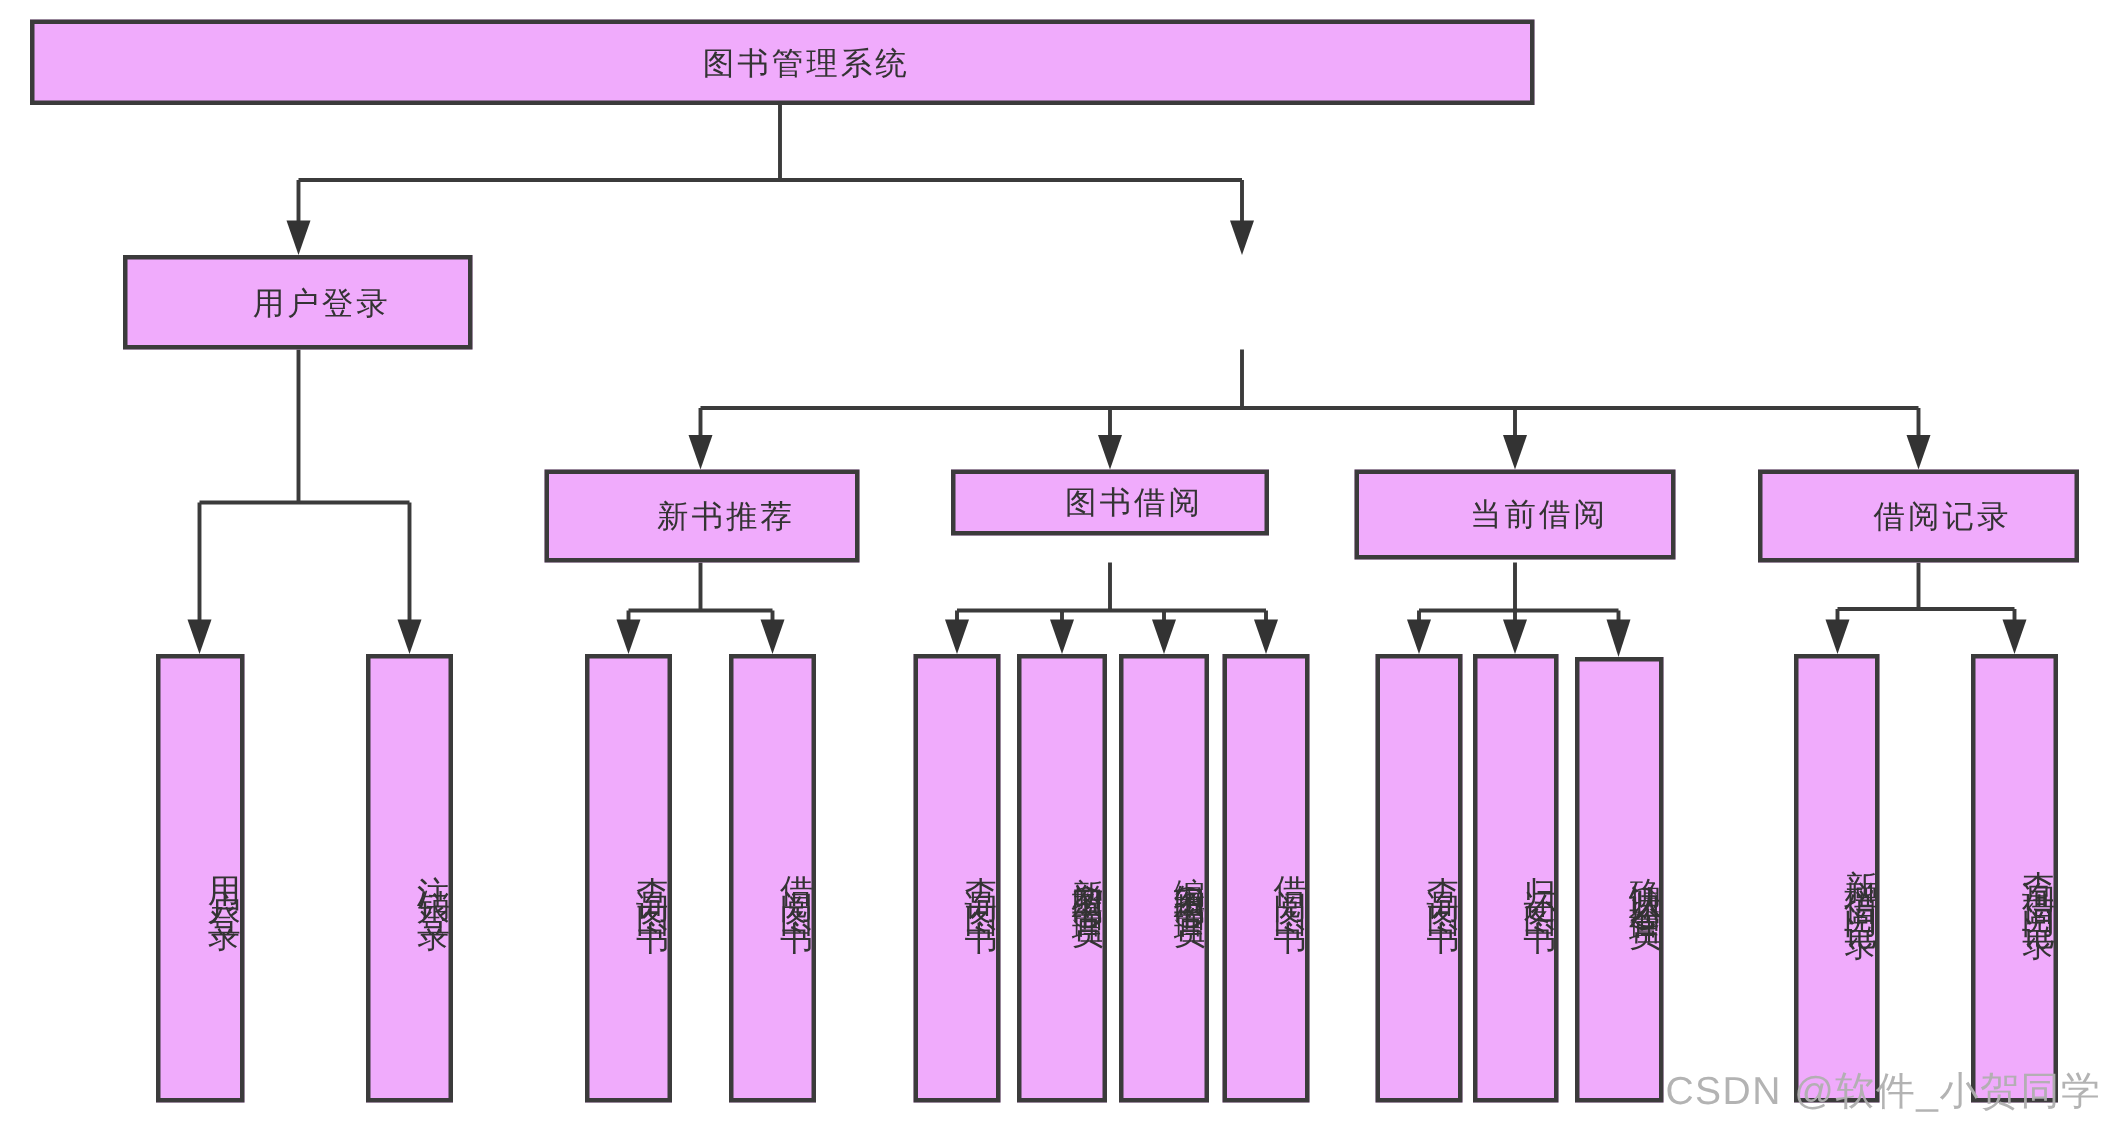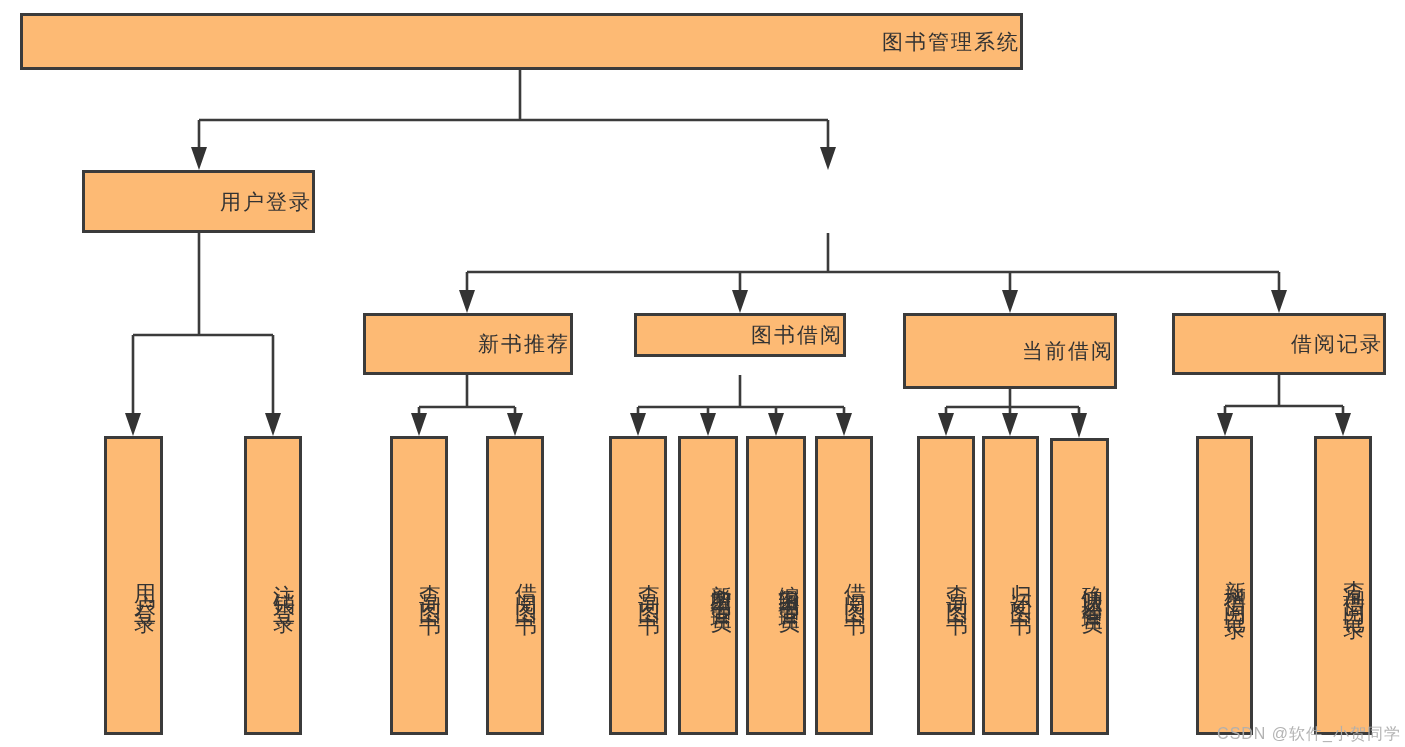--- a/index.html
+++ b/index.html
@@ -18,24 +18,24 @@
   .connectors {
     position: absolute;
     left: 0; top: 0;
     width: 1405px; height: 747px;
     z-index: 1;
   }
   .node, .vnode {
     position: absolute;
     box-sizing: border-box;
     border: 3px solid #3b3b3b;
-    background: #fdba74;
+    background: #f0abfc;
     display: flex;
     align-items: center;
-    justify-content: flex-end;
+    justify-content: center;
     z-index: 2;
     padding-left: 32px;
   }
   .hlabel {
     color: #333333;
     font-size: 21px;
     letter-spacing: 2px;
     white-space: nowrap;
   }
   .vlabel {
@@ -44,21 +44,21 @@
     font-size: 22px;
     letter-spacing: 10px;
     white-space: nowrap;
   }
   .vlabel.med { letter-spacing: 8px; }
   .vlabel.long { letter-spacing: 4px; font-size: 21px; }
   .watermark {
     position: absolute;
     right: 4px;
     bottom: 2px;
-    font-size: 16px;
+    font-size: 26px;
     color: rgba(175,175,175,0.95);
     letter-spacing: 1px;
     z-index: 3;
     white-space: nowrap;
   }
 </style>
 </head>
 <body>
 
 <div class="canvas">
@@ -110,21 +110,21 @@
   <div class="node" style="left:82px;top:170px;width:233px;height:63px">
     <span class="hlabel">用户登录</span>
   </div>
 
   <div class="node" style="left:363px;top:313px;width:210px;height:62px">
     <span class="hlabel">新书推荐</span>
   </div>
   <div class="node" style="left:634px;top:313px;width:212px;height:44px">
     <span class="hlabel">图书借阅</span>
   </div>
-  <div class="node" style="left:903px;top:313px;width:214px;height:76px">
+  <div class="node" style="left:903px;top:313px;width:214px;height:60px">
     <span class="hlabel">当前借阅</span>
   </div>
   <div class="node" style="left:1172px;top:313px;width:214px;height:62px">
     <span class="hlabel">借阅记录</span>
   </div>
 
   <div class="vnode" style="left:104px;top:436px;width:59px;height:299px">
     <span class="vlabel">用户登录</span>
   </div>
   <div class="vnode" style="left:244px;top:436px;width:58px;height:299px">

